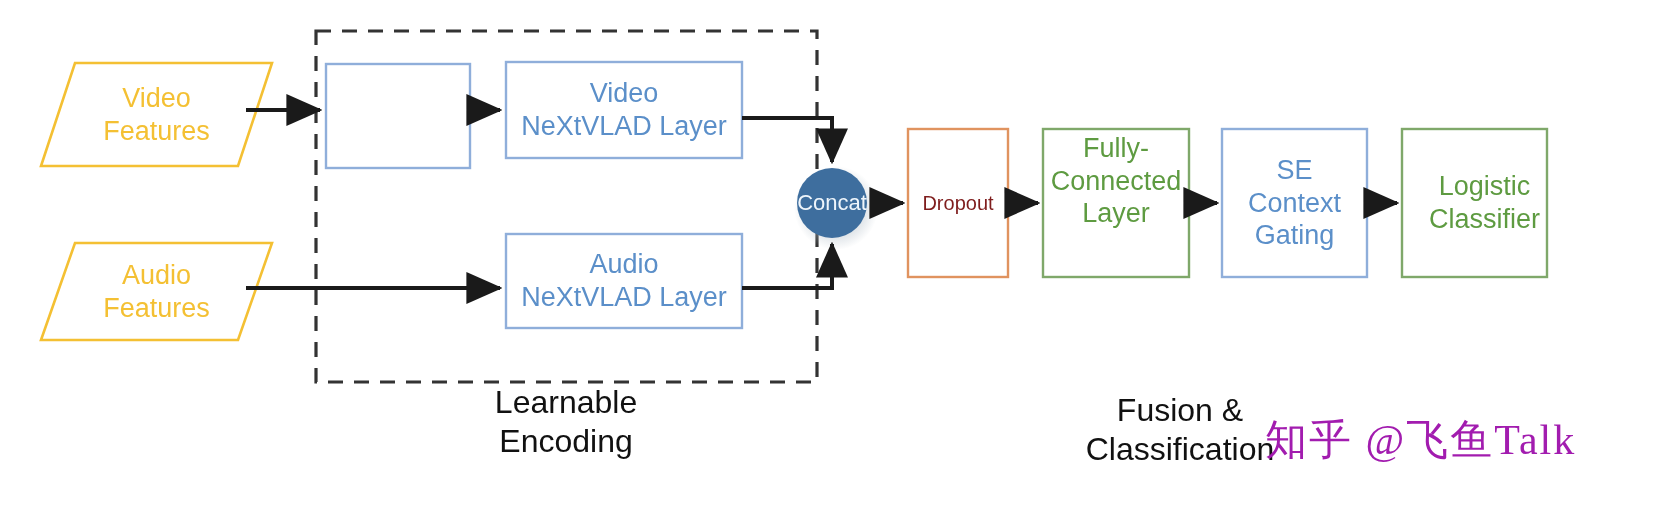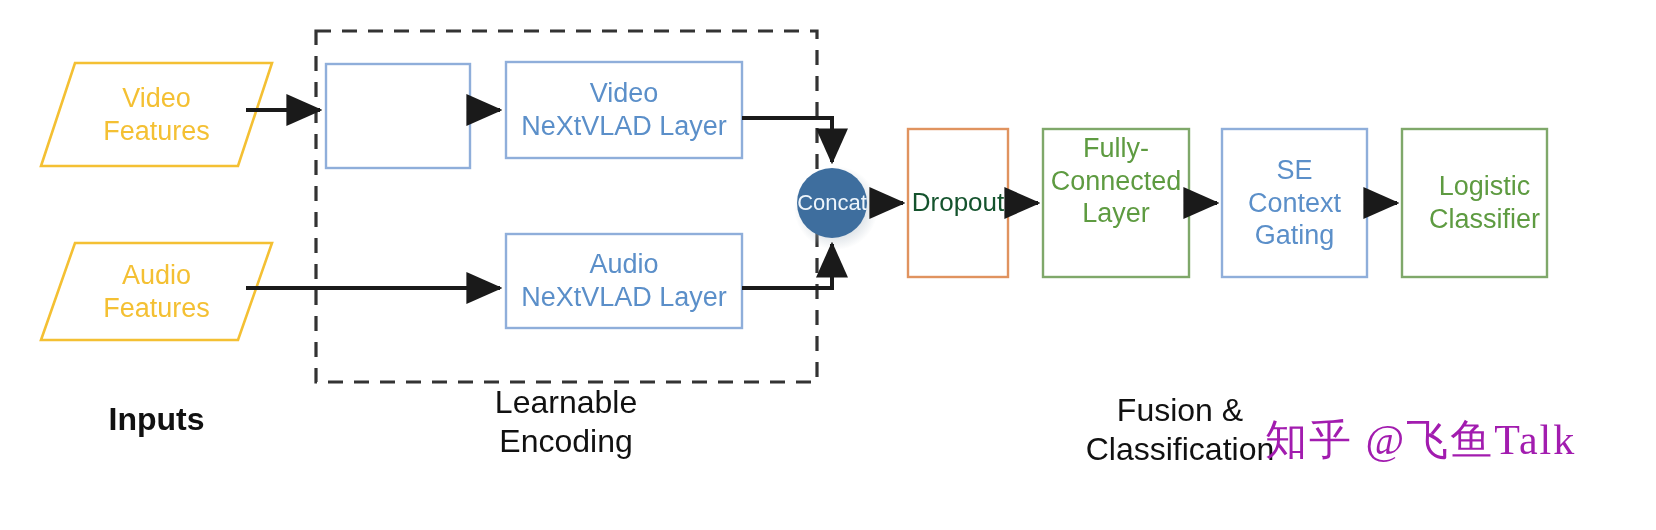--- a/index.html
+++ b/index.html
@@ -40,22 +40,22 @@
   }
   .blue-text {
     color: #5B8FC9;
     font-size: 27px;
   }
   .green-text {
     color: #5E9B41;
     font-size: 27px;
   }
   .dark-text {
-    color: #14532d;
-    font-size: 26px;
+    color: #7f1d1d;
+    font-size: 20px;
   }
   .concat-text {
     color: #eef5fb;
     font-size: 22px;
   }
   .section-label {
     position: absolute;
     text-align: center;
     color: #111111;
     line-height: 1.22;
@@ -158,21 +158,20 @@
 Connected
 Layer</div>
 
   <div class="node-label blue-text" style="left:1222px; top:129px; width:145px; height:148px;">SE
 Context
 Gating</div>
 
   <div class="node-label green-text" style="left:1402px; top:129px; width:165px; height:148px;">Logistic
 Classifier</div>
 
-  <div class="section-label bold" style="left:41px; top:400px; width:231px;">Inputs</div>
 
   <div class="section-label reg" style="left:406px; top:383px; width:320px;">Learnable
 Encoding</div>
 
   <div class="section-label reg" style="left:980px; top:383px; width:400px;margin-top:8px;">Fusion &amp;
 Classification</div>
 
   <div class="watermark" style="left:1265px; top:412px;">知乎 @飞鱼Talk</div>
 
 </div>

